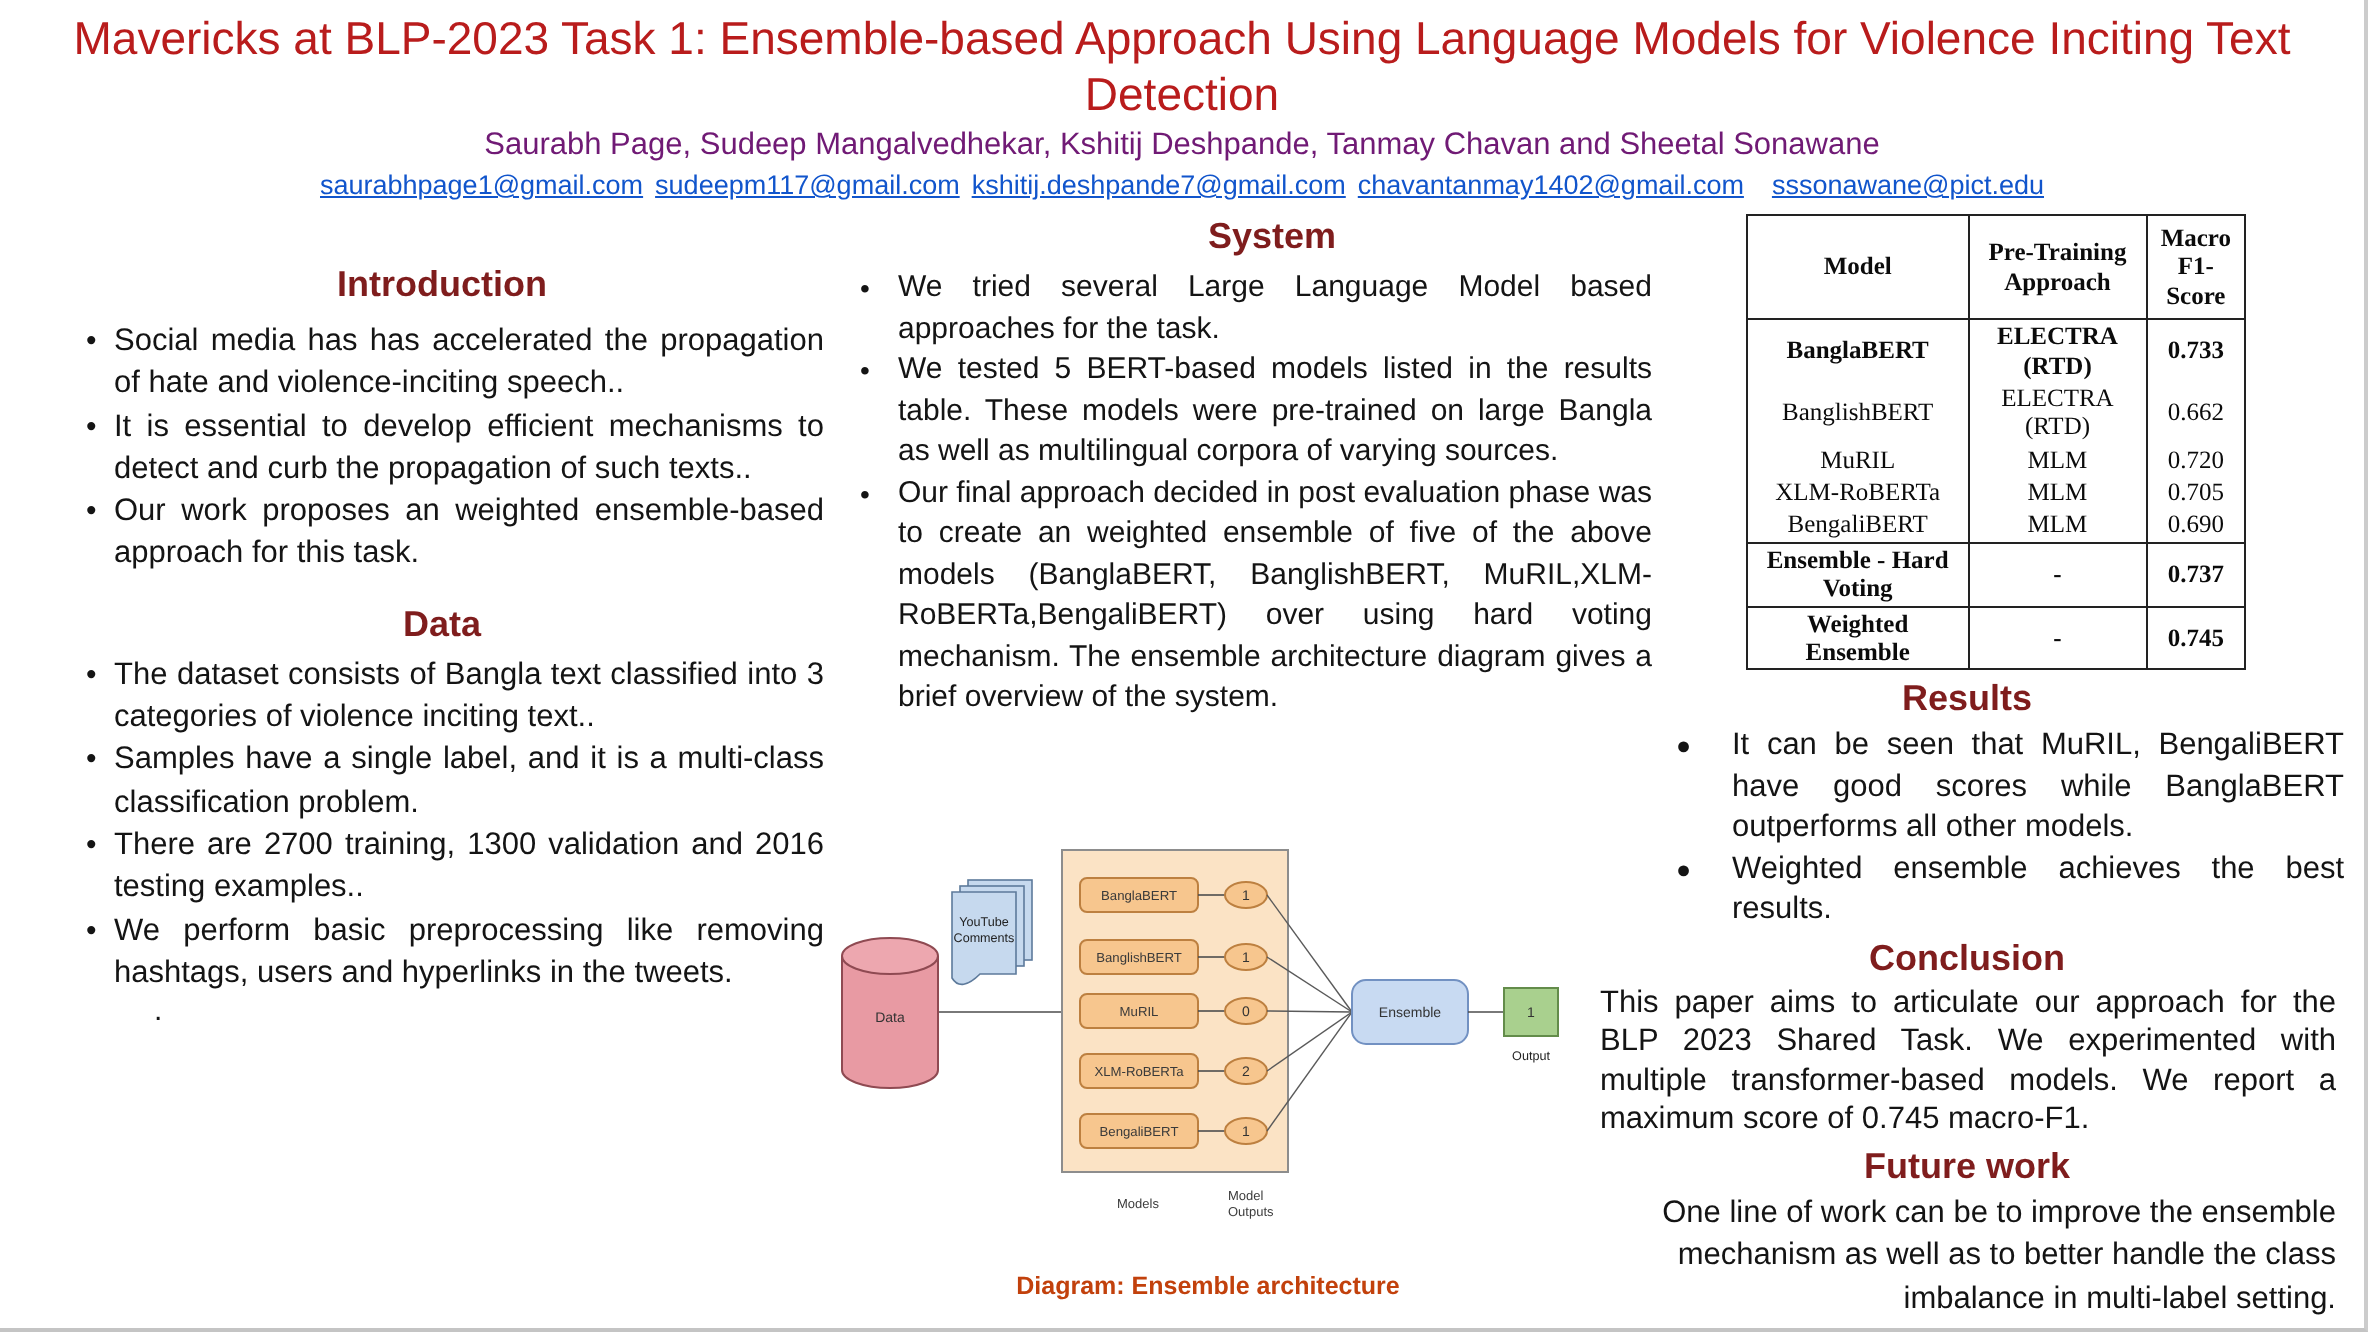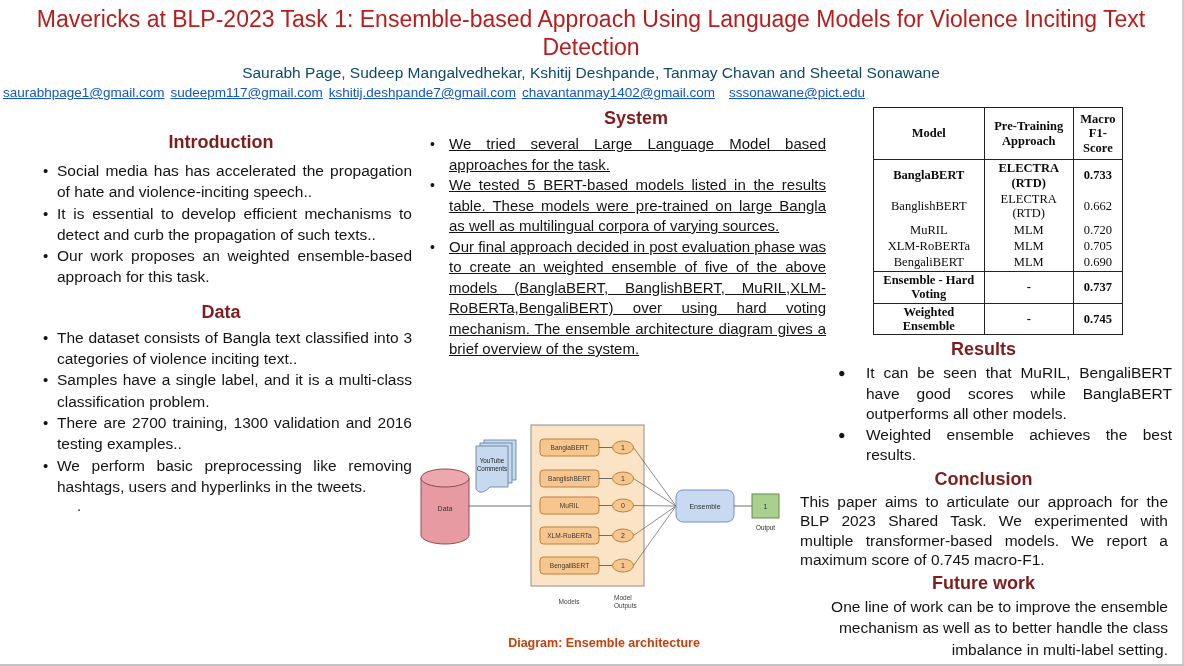--- a/index.html
+++ b/index.html
@@ -5,41 +5,41 @@
   html,body{margin:0;padding:0;background:#fff;}
   .page{
     position:relative;width:1184px;height:666px;background:#ffffff;
     font-family:"Liberation Sans","DejaVu Sans",sans-serif;color:#141414;
     overflow:hidden;box-sizing:border-box;
     border-right:2px solid #cccccc;border-bottom:2px solid #c4c4c4;
   }
   
   .page-title{margin:5px auto 0;width:1160px;text-align:center;
     font-size:23px;line-height:28px;font-weight:500;color:#b91c1c;}
-  .authors{margin-top:2px;text-align:center;font-size:15.5px;line-height:19px;font-weight:500;color:#0c4a6e;}
-  .emails{margin-top:2px;font-size:13.5px;line-height:17px;}
+  .authors{margin-top:2px;text-align:center;font-size:15.5px;line-height:19px;font-weight:500;color:#701a75;}
+  .emails{margin-top:2px;text-align:center;font-size:13.5px;line-height:17px;}
   .emails .email{color:#1155cc;text-decoration:underline;margin:0 3px;cursor:pointer;}
   .emails .email.last{margin-left:11px;}
   
   h2{font-size:18px;line-height:22px;font-weight:700;color:#7f1d1d;text-align:center;margin:0;}
   ul{list-style:none;margin:0;padding:0;}
   li{position:relative;}
   
   .left-col{position:absolute;left:30px;top:131px;width:382px;}
   .left-col ul{margin-top:7px;}
   .left-col li{font-size:15.5px;line-height:21.3px;padding-left:27px;text-align:justify;}
   .left-col li::before{content:"•";position:absolute;left:13px;top:0;font-size:15px;}
   .left-col h2.mt{margin-top:13px;}
   .left-col ul.data-list{margin-top:4px;}
   .stray-dot{margin:1px 0 0 47px;font-size:15px;line-height:15px;}
   
   .mid-col{position:absolute;left:428px;top:107px;width:398px;}
   .mid-col h2{padding-left:18px;}
   .mid-col ul{margin-top:5px;}
-  .mid-col li{font-size:15px;line-height:20.5px;padding-left:21px;text-align:justify;text-decoration:underline;}
+  .mid-col li{font-size:15px;line-height:20.5px;padding-left:21px;text-align:justify;}
   .mid-col li::before{content:"•";position:absolute;left:2px;top:0;font-size:14px;}
   
   .right-col{position:absolute;left:795px;top:338px;width:377px;}
   .right-col ul{margin-top:3px;}
   .right-col li{font-size:15.5px;line-height:20.5px;padding-left:71px;text-align:justify;}
   .right-col li::before{content:"●";position:absolute;left:43px;top:0;font-size:12.5px;}
   .right-col h2.tight{margin-top:2px;}
   .conclusion-text{margin:2px 0 0 5px;width:368px;font-size:15.5px;line-height:19.5px;text-align:justify;}
   .future-text{margin:2px 0 12px;width:373px;font-size:15.5px;line-height:21.5px;text-align:right;}
   

